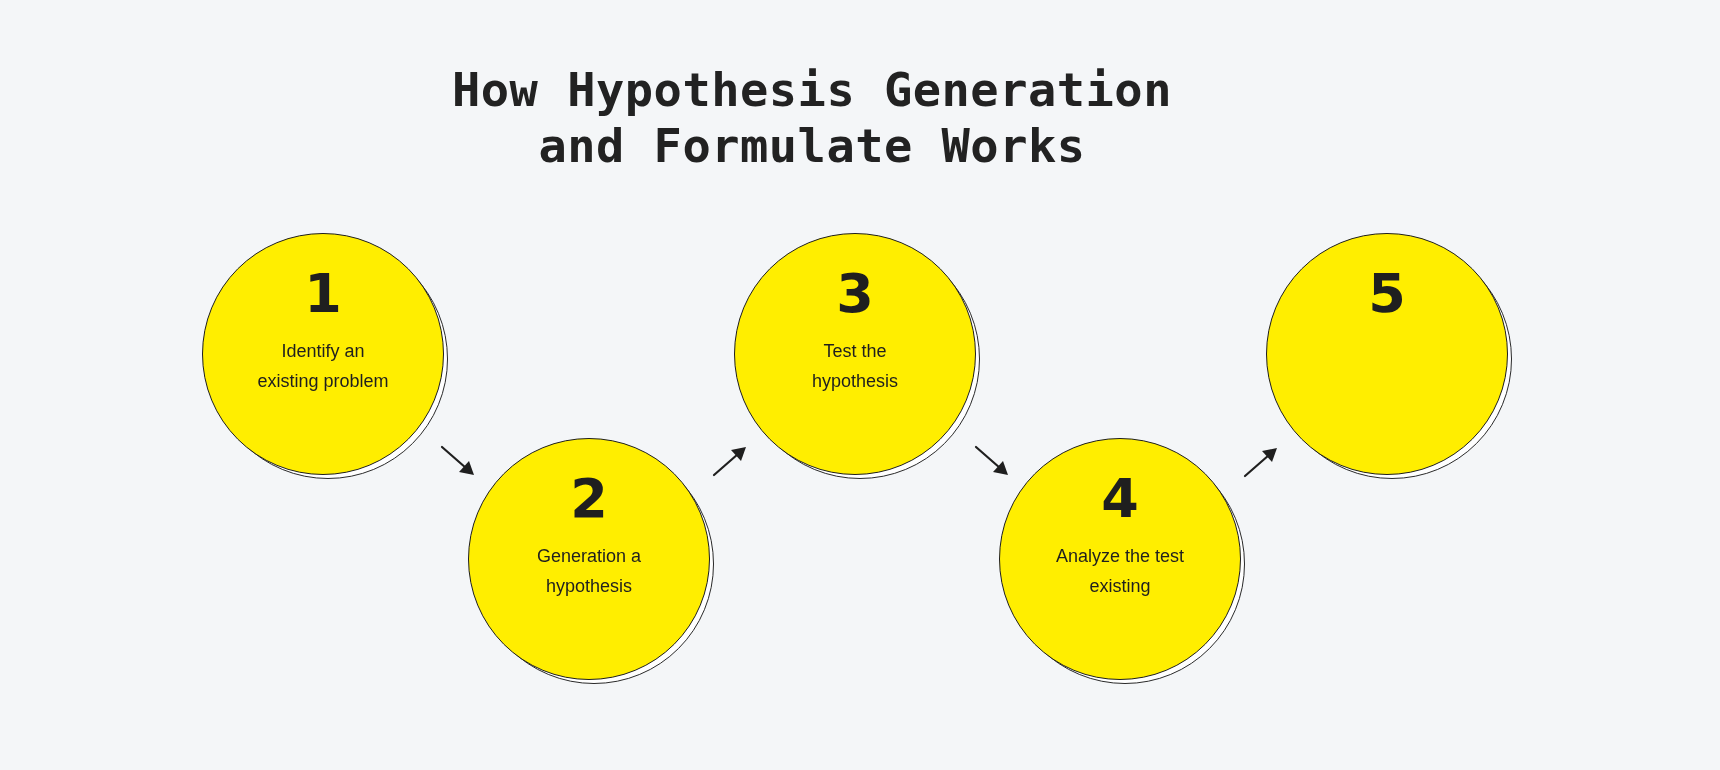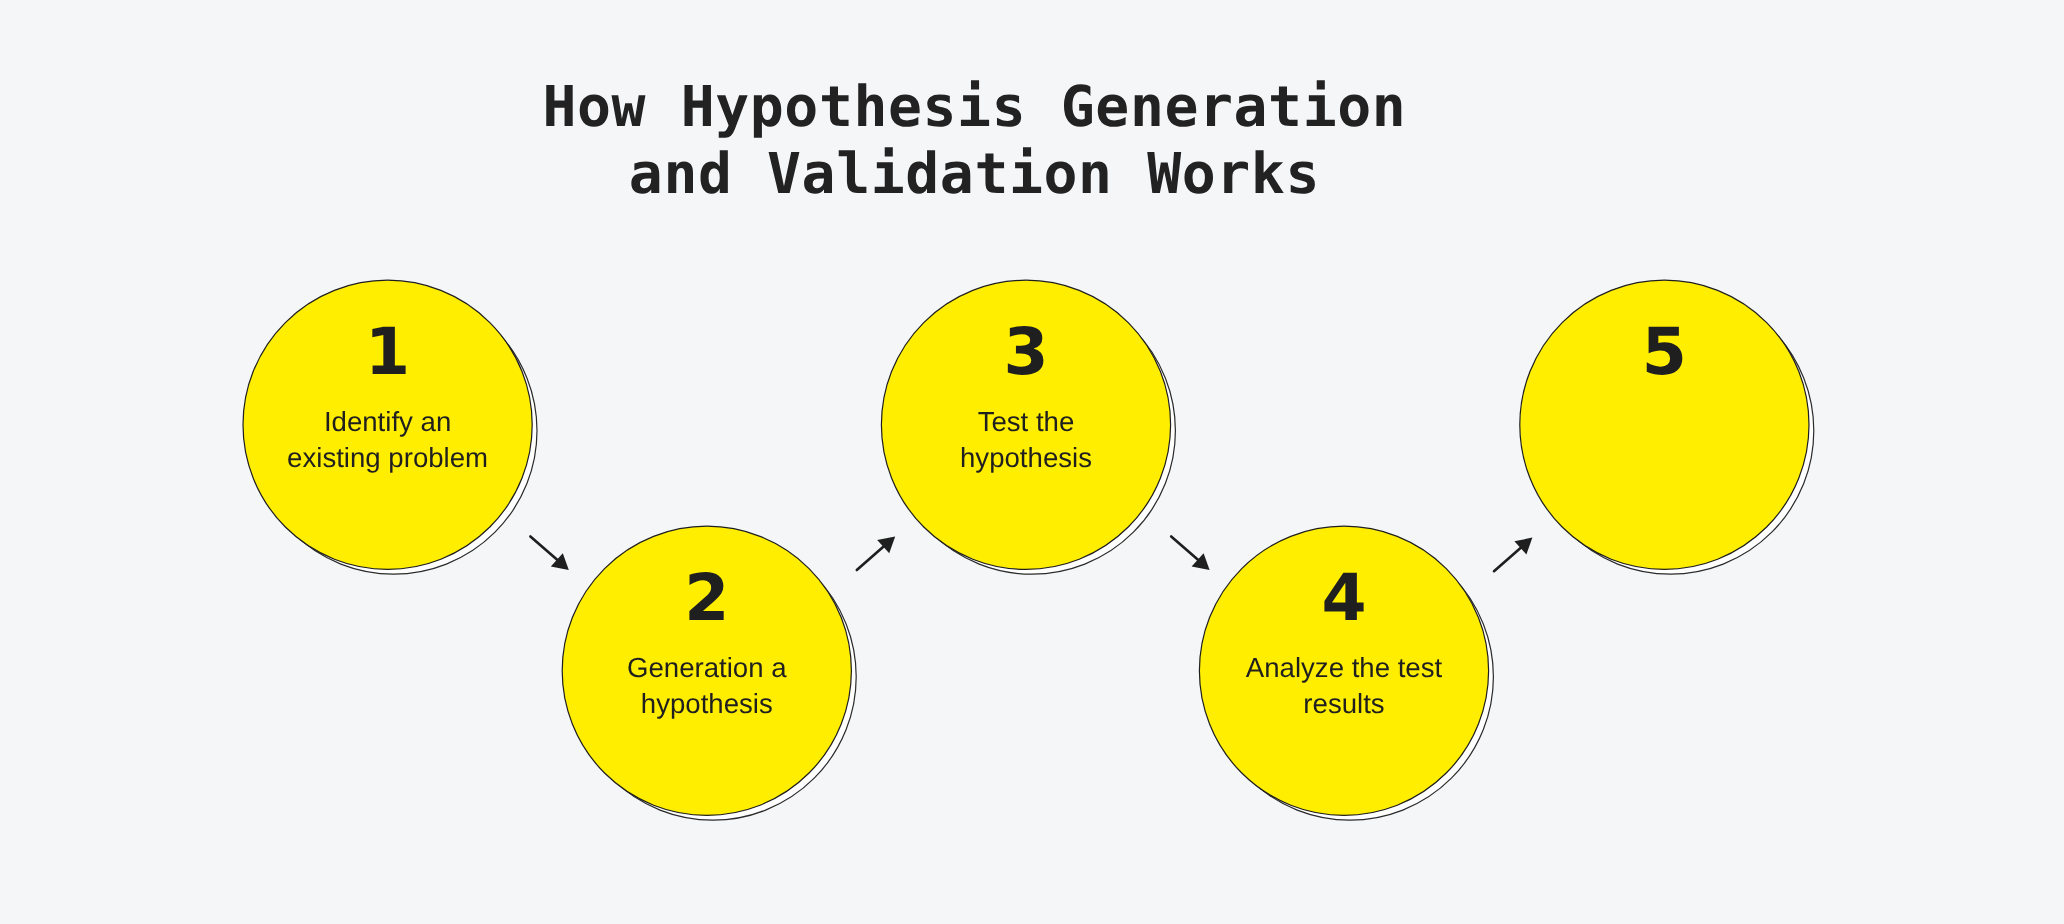--- a/index.html
+++ b/index.html
@@ -54,38 +54,38 @@
     margin-top: 32px;
     font-family: "DejaVu Sans", sans-serif;
     font-weight: bold;
     font-size: 54px;
     line-height: 56px;
     color: #1f1f1f;
   }
   .step .label {
     margin-top: 14px;
     font-family: "Liberation Sans", sans-serif;
-    font-size: 23px;
+    font-size: 18px;
     line-height: 30px;
     color: #1f1f1f;
     white-space: pre-line;
     width: 200px;
   }
   .arrow {
     position: absolute;
     width: 40px; height: 36px;
   }
   .arrow svg { display: block; }
 </style>
 </head>
 <body>
 
 <h1 class="title">
   <span>How Hypothesis Generation</span>
-  <span>and Validation Works</span>
+  <span>and Formulate Works</span>
 </h1>
 
 <div class="step" style="left:202px; top:233px;">
   <div class="shadow"></div>
   <div class="disc">
     <div class="num">1</div>
     <div class="label">Identify an
 existing problem</div>
   </div>
 </div>
@@ -106,21 +106,21 @@
     <div class="label">Test the
 hypothesis</div>
   </div>
 </div>
 
 <div class="step" style="left:999px; top:438px;">
   <div class="shadow"></div>
   <div class="disc">
     <div class="num">4</div>
     <div class="label">Analyze the test
-results</div>
+existing</div>
   </div>
 </div>
 
 <div class="step" style="left:1266px; top:233px;">
   <div class="shadow"></div>
   <div class="disc">
     <div class="num">5</div>
   </div>
 </div>
 

